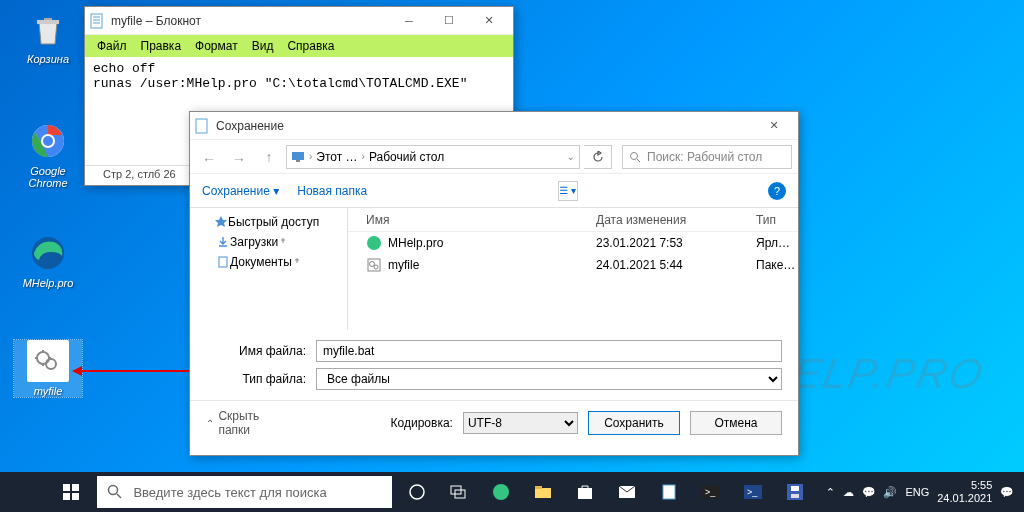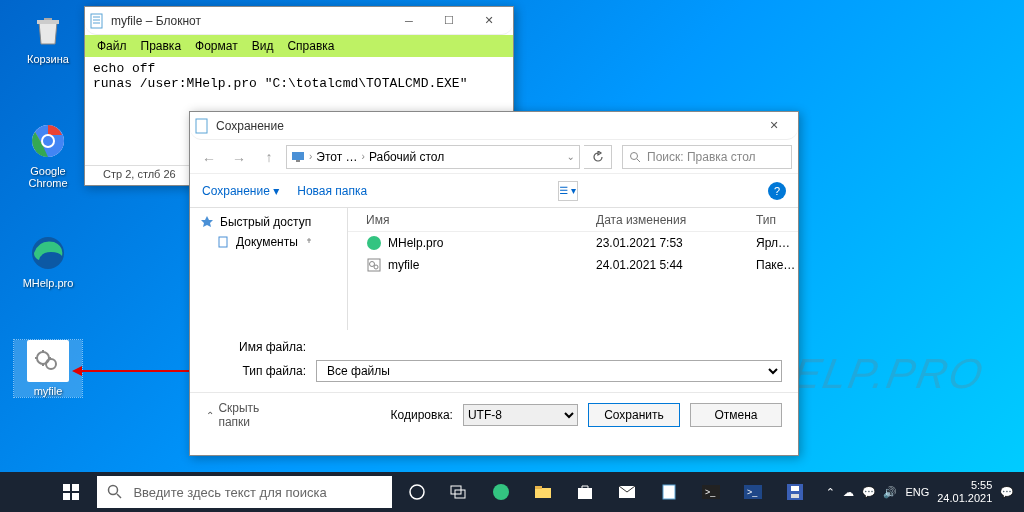--- a/index.html
+++ b/index.html
@@ -1,24 +1,24 @@
 <!DOCTYPE html>
 <html><head>
 <meta charset="utf-8">
 <style>
 * { margin: 0; padding: 0; box-sizing: border-box; font-family: 'Segoe UI', Tahoma, sans-serif; }
 body { width: 1024px; height: 512px; background: #0078d7; overflow: hidden; position: relative; }
 .desktop { width: 100%; height: 472px; position: relative; background: linear-gradient(135deg, #0066cc 0%, #0099ff 50%, #00ccff 100%); }
 .desktop-icon { position: absolute; width: 68px; text-align: center; color: white; font-size: 11px; cursor: pointer; }
 .desktop-icon .icon-box { width: 42px; height: 42px; margin: 0 auto 3px; display: flex; align-items: center; justify-content: center; }
 .desktop-icon.selected { background: rgba(255,255,255,0.2); outline: 1px dotted rgba(255,255,255,0.5); }
-.icon-label { text-shadow: 1px 1px 2px rgba(0,0,0,0.6); }
+.icon-label { text-shadow: 1px 1px 2px rgba(0,0,0,0.6); font-style: italic; }
 
 .window { position: absolute; background: #fff; border: 1px solid #888; box-shadow: 2px 2px 10px rgba(0,0,0,0.3); }
-.titlebar { height: 28px; display: flex; align-items: center; padding: 0 4px; background: #fff; border-bottom: 1px solid #eee; border-radius: 12px; }
+.titlebar { height: 28px; display: flex; align-items: center; padding: 0 4px; background: #fff; border-bottom: 1px solid #eee; }
 .titlebar-icon { width: 16px; height: 16px; margin-right: 6px; }
 .titlebar-text { flex: 1; font-size: 12px; color: #333; }
 .window-controls { display: flex; }
 .win-btn { width: 40px; height: 26px; display: flex; align-items: center; justify-content: center; font-size: 11px; color: #555; }
 
 .notepad { left: 84px; top: 6px; width: 430px; height: 180px; }
 .notepad .menubar { display: flex; gap: 2px; padding: 2px 6px; font-size: 12px; background: #bef264; }
 .notepad .menubar span { padding: 2px 6px; }
 .notepad .content { font-family: Liberation Mono, monospace; font-size: 13px; padding: 4px 8px; white-space: pre; }
 .notepad .statusbar { position: absolute; bottom: 0; left: 0; right: 0; height: 20px; border-top: 1px solid #ddd; font-size: 11px; padding: 2px 8px; color: #444; display: flex; }
@@ -31,21 +31,21 @@
 .breadcrumb .bc-sep { color: #888; font-size: 10px; }
 .refresh-btn { width: 28px; height: 24px; border: 1px solid #ccc; border-left: none; display: flex; align-items: center; justify-content: center; }
 .search-box { width: 170px; height: 24px; border: 1px solid #ccc; display: flex; align-items: center; padding: 0 6px; font-size: 12px; color: #888; gap: 6px; margin-left: 6px; }
 .toolbar-row { height: 34px; display: flex; align-items: center; padding: 0 12px; gap: 18px; font-size: 12px; color: #0066cc; border-bottom: 1px solid #e0e0e0; }
 .toolbar-row .help-icon { margin-left: auto; width: 18px; height: 18px; border-radius: 50%; background: #0078d7; color: white; display: flex; align-items: center; justify-content: center; font-size: 11px; }
 .view-btns { display: flex; gap: 4px; }
 .view-btns span { width: 20px; height: 20px; border: 1px solid #ccc; display: inline-flex; align-items: center; justify-content: center; font-size: 10px; }
 
 .dlg-body { display: flex; height: 122px; }
 .sidebar { width: 158px; border-right: 1px solid #e0e0e0; padding: 4px 0; font-size: 12px; overflow: hidden; }
-.sidebar-item { display: flex; align-items: center; gap: 6px; padding: 3px 10px; white-space: nowrap; }
+.sidebar-item { display: flex; align-items: center; padding: 3px 24px; white-space: nowrap; }
 .sidebar-item.sub { padding-left: 26px; }
 .sb-icon { width: 14px; height: 14px; flex-shrink: 0; }
 .file-pane { flex: 1; position: relative; }
 .file-header { display: flex; font-size: 12px; color: #555; border-bottom: 1px solid #eee; height: 24px; align-items: center; padding-left: 18px; }
 .col-name { width: 230px; }
 .col-date { width: 160px; }
 .col-type { flex: 1; }
 .file-row { display: flex; font-size: 12px; height: 22px; align-items: center; padding-left: 18px; }
 .file-row .fi-icon { width: 16px; height: 16px; margin-right: 6px; }
 
@@ -184,41 +184,50 @@
       <div class="refresh-btn">
         <svg width="12" height="12" viewBox="0 0 12 12">
             <path d="M10 6 A4 4 0 1 1 6 2 L6 0 L9 2 L6 4 L6 2" fill="none" stroke="#555" stroke-width="1.2"></path>
           </svg>
       </div>
       <div class="search-box">
         <svg width="12" height="12" viewBox="0 0 12 12">
             <circle cx="5" cy="5" r="3.5" fill="none" stroke="#888"></circle>
             <line x1="8" y1="8" x2="11" y2="11" stroke="#888"></line>
           </svg>
-        <span>Поиск: Правка стол</span>
+        <span>Поиск: Рабочий стол</span>
       </div>
     </div>
     <div class="toolbar-row">
       <span><span>Сохранение</span> ▾</span>
       <span>Новая папка</span>
       <div class="view-btns" style="margin-left:auto">
         <span>☰ ▾</span>
       </div>
       <div class="help-icon">?</div>
     </div>
     <div class="dlg-body">
       <div class="sidebar">
         <div class="sidebar-item">
           <svg class="sb-icon" viewBox="0 0 14 14">
               <path d="M7 1 L9 5 L13 5 L10 8 L11 12 L7 10 L3 12 L4 8 L1 5 L5 5 Z" fill="#4a90d6"></path>
             </svg>
           <span>Быстрый доступ</span>
         </div>
         <div class="sidebar-item sub">
           <svg class="sb-icon" viewBox="0 0 14 14">
+              <path d="M7 2 L7 8 M4 6 L7 9 L10 6 M3 11 L11 11" stroke="#4a90d6" fill="none" stroke-width="1.4"></path>
+            </svg>
+          <span>Загрузки</span>
+          <svg width="10" height="10" viewBox="0 0 10 10">
+              <path d="M5 1 L5 6 M3 3 L7 3" stroke="#888"></path>
+            </svg>
+        </div>
+        <div class="sidebar-item sub">
+          <svg class="sb-icon" viewBox="0 0 14 14">
               <rect x="3" y="2" width="8" height="10" fill="#fff" stroke="#4a90d6"></rect>
             </svg>
           <span>Документы</span>
           <svg width="10" height="10" viewBox="0 0 10 10">
               <path d="M5 1 L5 6 M3 3 L7 3" stroke="#888"></path>
             </svg>
         </div>
       </div>
       <div class="file-pane">
         <div class="file-header">
@@ -242,20 +251,21 @@
             </svg>
           <div class="col-name" style="width:208px">myfile</div>
           <div class="col-date">24.01.2021 5:44</div>
           <div class="col-type">Паке…</div>
         </div>
       </div>
     </div>
     <div class="inputs-area">
       <div class="input-row">
         <label>Имя файла:</label>
+        <input type="text" value="myfile.bat" style="">
       </div>
       <div class="input-row">
         <label>Тип файла:</label>
         <select><option>Все файлы</option></select>
       </div>
     </div>
     <div class="bottom-row">
       <div class="hide-folders">
         <span style="font-size:10px">⌃</span>
         <span>Скрыть папки</span>

